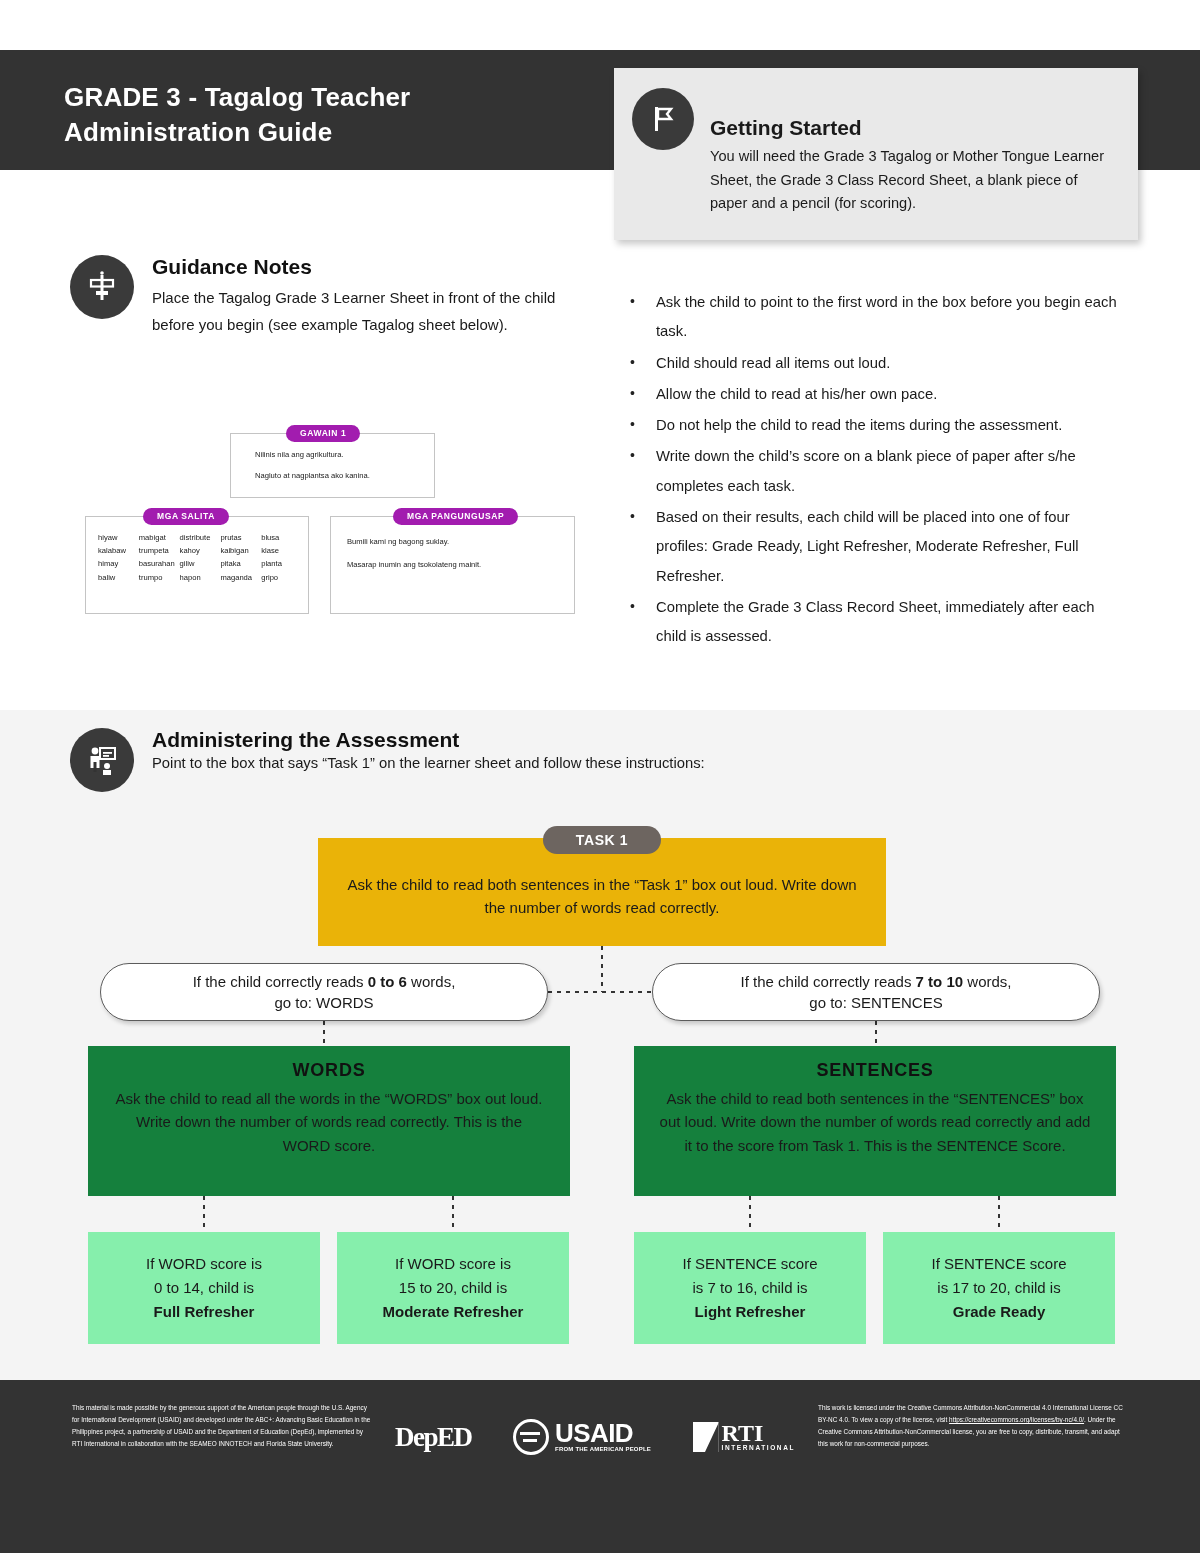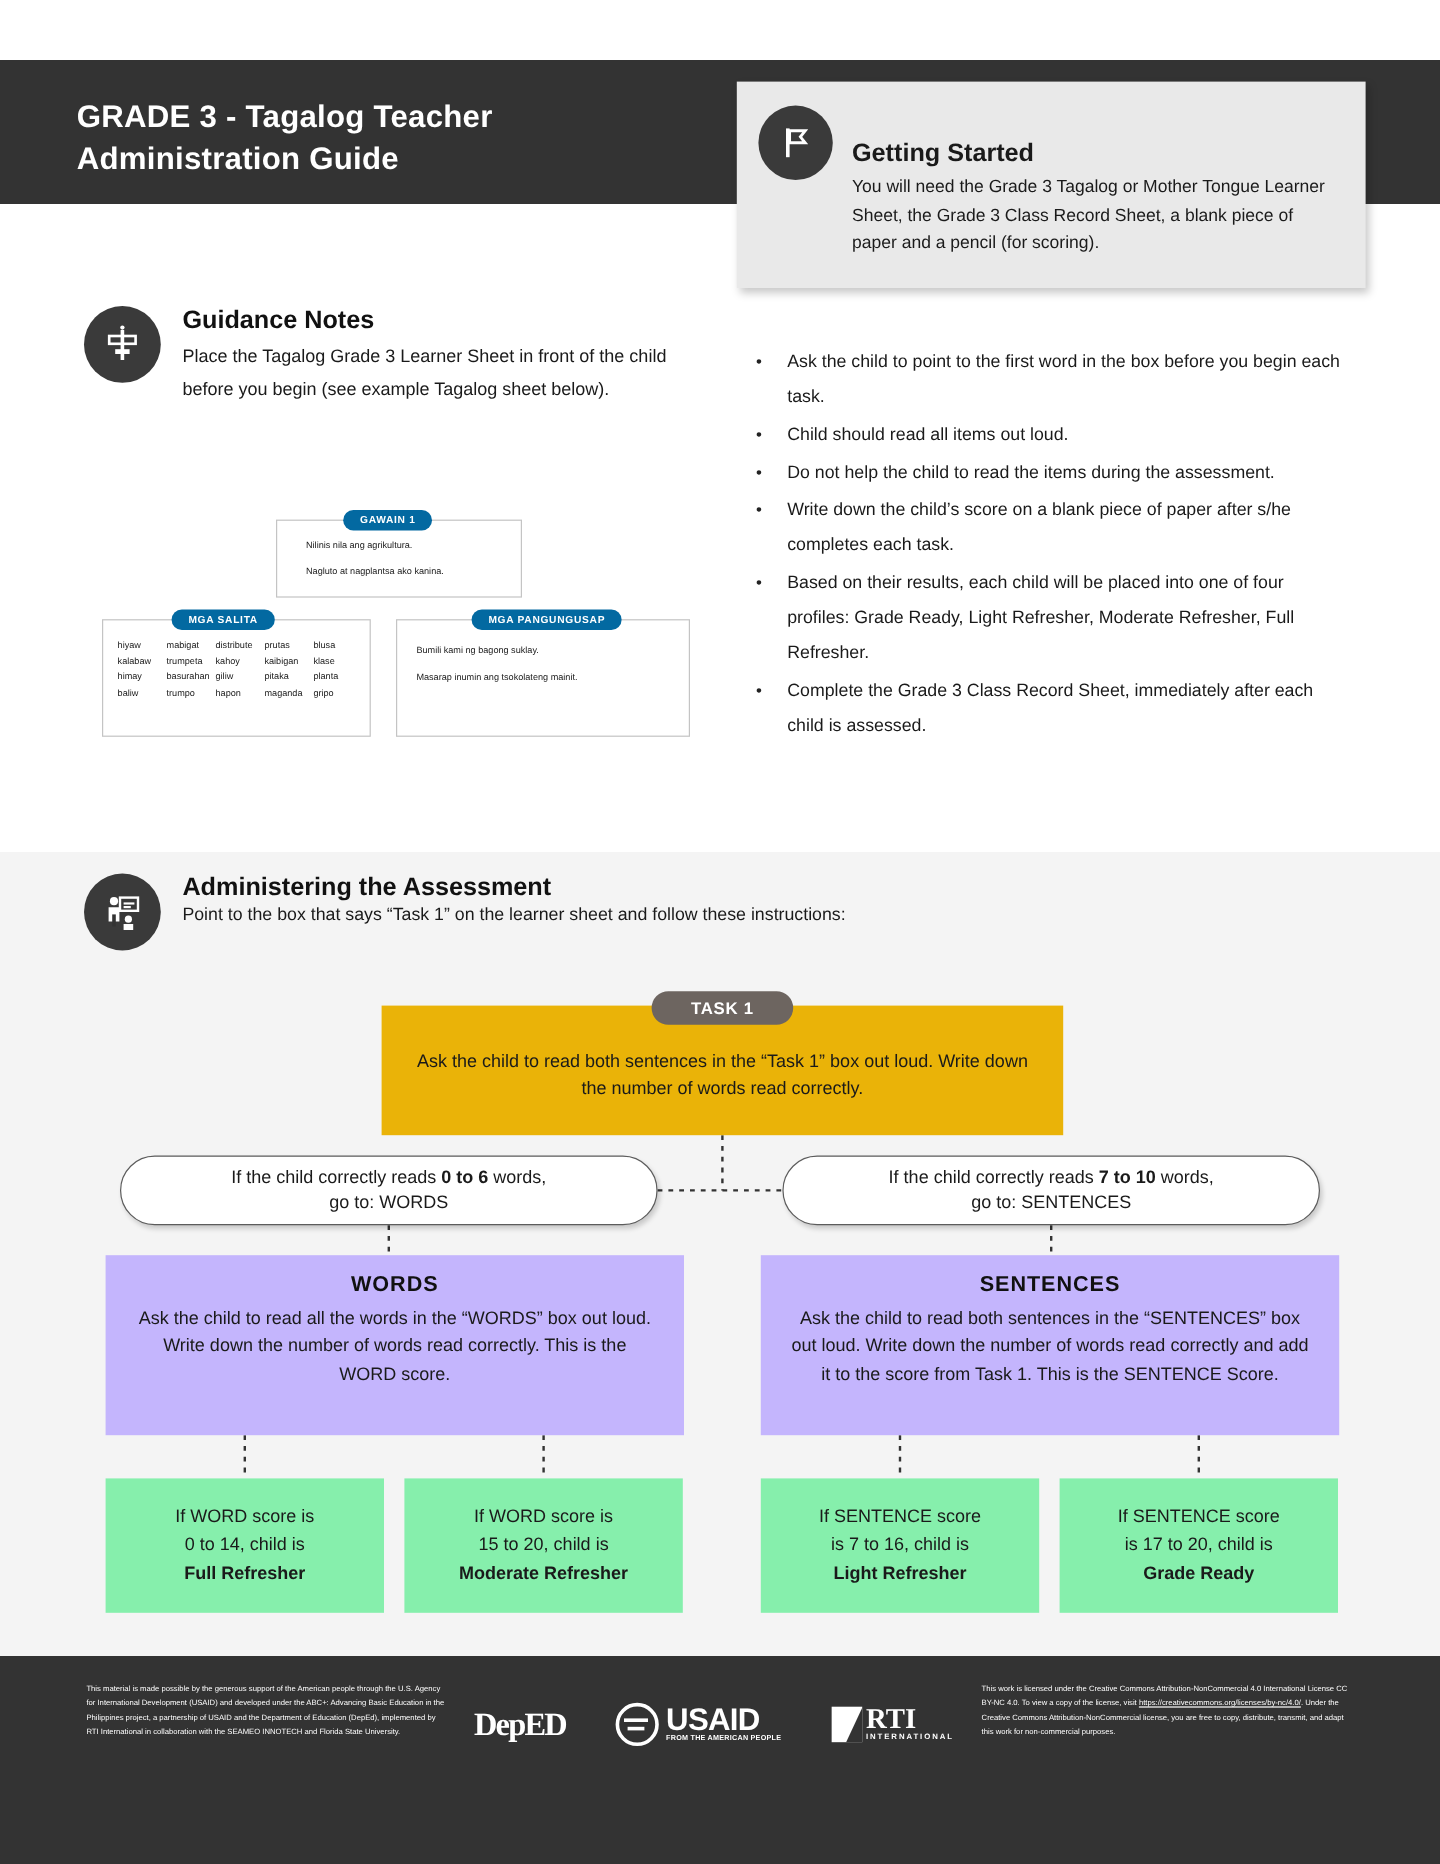--- a/index.html
+++ b/index.html
@@ -48,21 +48,21 @@
   .bullets { position: absolute; left: 620px; top: 288px; width: 500px; }
   .bullet { position: relative; padding-left: 36px; font-size: 14.8px; line-height: 1.98;
             color: #1a1a1a; margin-bottom: 2px; }
   .bullet::before { content: "\2022"; position: absolute; left: 10px; top: 0px;
             font-size: 14px; color: #222; }
 
   
   .sheet { position: absolute; left: 85px; top: 425px; width: 490px; height: 190px; }
   .sbox { position: absolute; border: 1px solid #c4c4c4; background: #fff; }
   .spill {
-    position: absolute; background: #0369a1; color: #fff; border-radius: 11px;
+    position: absolute; background: #a21caf; color: #fff; border-radius: 11px;
     font-size: 8.5px; font-weight: bold; letter-spacing: 0.6px;
     padding: 3px 14px 4px; white-space: nowrap; z-index: 3;
   }
   .sline { font-size: 7.6px; color: #1a1a1a; line-height: 1.25; }
   .wordgrid { display: grid; grid-template-columns: repeat(5, 1fr); font-size: 7.6px;
               color: #1a1a1a; row-gap: 4.2px; column-gap: 2px; }
 
   
   .lower { position: absolute; left: 0; top: 710px; width: 1200px; height: 670px; background: #f4f4f4; }
 
@@ -92,21 +92,21 @@
     position: absolute; width: 448px; height: 58px; background: #fff;
     border: 1.6px solid #5c5c5c; border-radius: 29px;
     display: flex; align-items: center; justify-content: center; text-align: center;
     box-shadow: 2px 3px 4px rgba(0,0,0,0.18);
   }
   .dec-left { left: 100px; top: 963px; }
   .dec-right { left: 652px; top: 963px; }
   .dec-txt { font-size: 15px; line-height: 1.42; color: #1a1a1a; }
 
   .branch {
-    position: absolute; width: 482px; height: 150px; background: #c4b5fd;
+    position: absolute; width: 482px; height: 150px; background: #15803d;
     text-align: center; padding: 14px 24px 0;
   }
   .branch-left { left: 88px; top: 1046px; }
   .branch-right { left: 634px; top: 1046px; }
   .branch-title { font-size: 18px; font-weight: bold; color: #111; letter-spacing: 0.8px; margin-bottom: 6px; }
   .branch-body { font-size: 15px; line-height: 1.55; color: #1a1a1a; }
 
   .leaf {
     position: absolute; width: 232px; height: 112px; background: #86efac;
     text-align: center; padding-top: 20px;
@@ -174,20 +174,21 @@
   </div>
   <div class="gn-text">
     <div class="gn-title">Guidance Notes</div>
     <div class="gn-body">Place the Tagalog Grade 3  Learner Sheet in front of the child before you  begin (see example Tagalog sheet below).</div>
   </div>
 </div>
 
 <div class="bullets">
   <div class="bullet">Ask the child to point to the first word in the box before you begin each task.</div>
   <div class="bullet">Child should read all items out loud.</div>
+  <div class="bullet">Allow the child to read at his/her own pace.</div>
   <div class="bullet">Do not help the child to read the items during the assessment.</div>
   <div class="bullet">Write down the child’s score on a blank piece of paper after s/he completes each task.</div>
   <div class="bullet">Based on their results, each child will be placed into one of four profiles: Grade Ready, Light Refresher, Moderate Refresher, Full Refresher.</div>
   <div class="bullet">Complete the Grade 3 Class Record Sheet, immediately after each child is assessed.</div>
 </div>
 
 <div class="sheet">
 
   <div class="spill" style="left:201px; top:0px;">GAWAIN 1</div>
   <div class="sbox" style="left:145px; top:8px; width:205px; height:65px; padding:16px 0 0 24px;">

